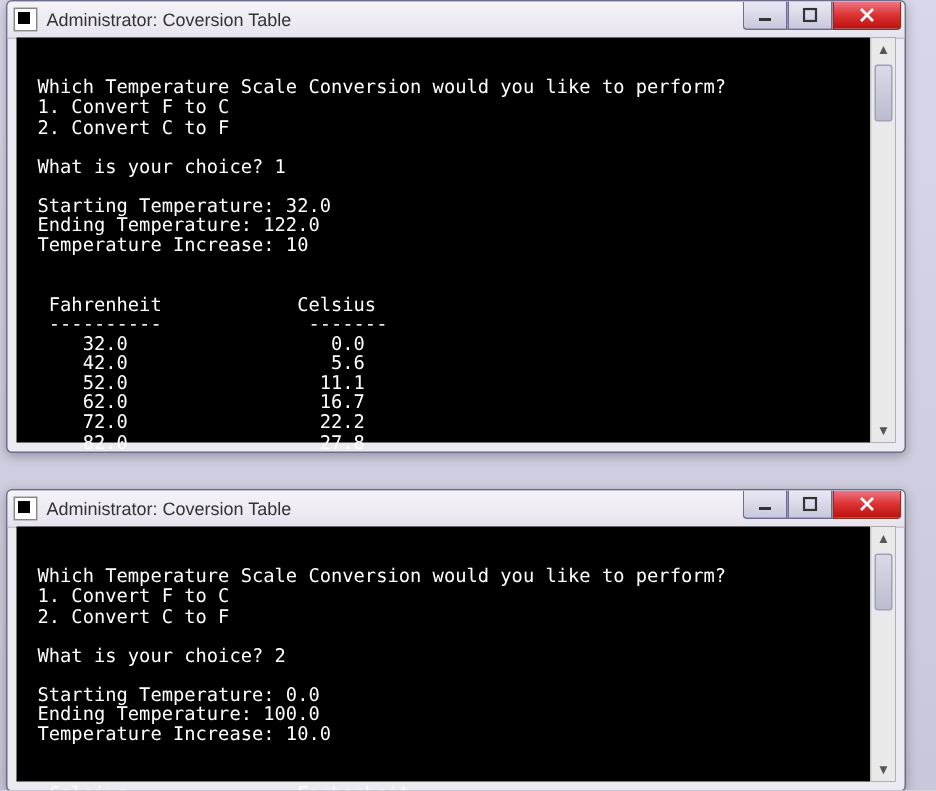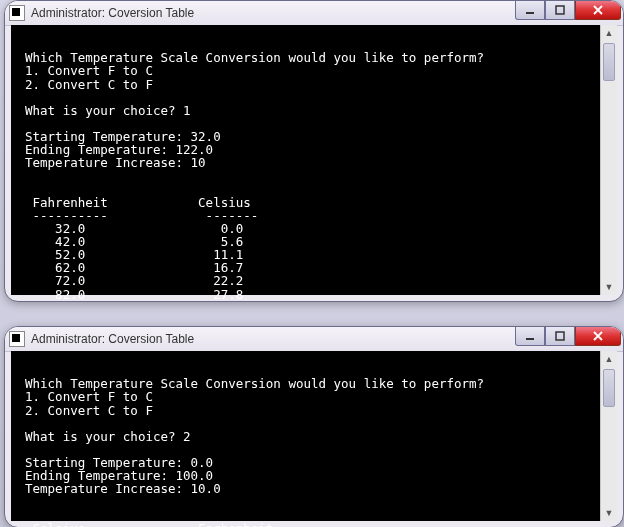--- a/index.html
+++ b/index.html
@@ -12,24 +12,24 @@
   .desktop {
     width: 624px;
     height: 527px;
     background: linear-gradient(#d8d8ea, #c8c8da);
     position: relative;
     overflow: hidden;
   }
   .window {
     position: absolute;
     left: 4px;
-    right: 0;
+    right: 20px;
     background: #ece9f0;
     border: 1px solid #6b6b8a;
-    border-radius: 14px;
+    border-radius: 4px;
     box-shadow: 0 2px 8px rgba(0,0,0,0.3);
     overflow: hidden;
   }
   .window.top { top: 0; height: 300px; }
   .window.bottom { top: 326px; height: 200px; }
   .titlebar {
     height: 24px;
     background: linear-gradient(#f5f3f8, #e6e3ee);
     border-bottom: 1px solid #c5c2d0;
     display: flex;

